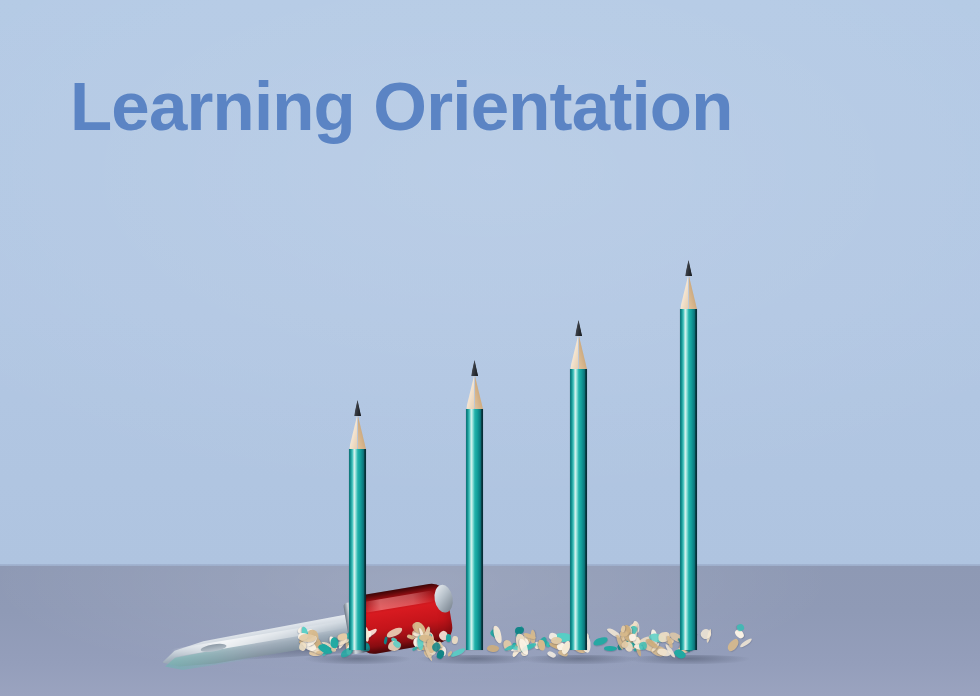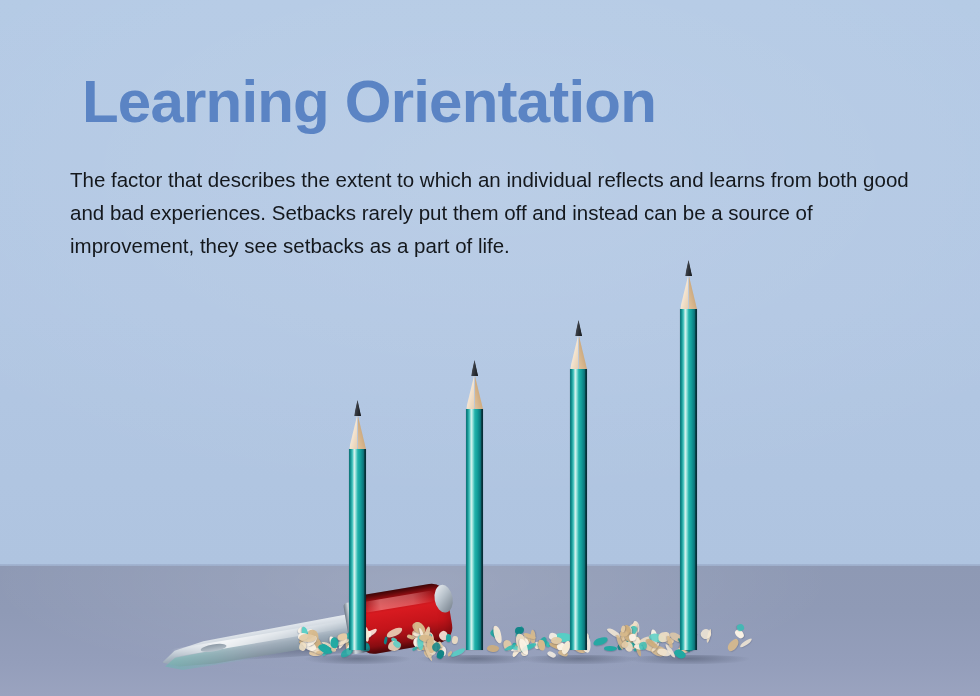--- a/index.html
+++ b/index.html
@@ -56,27 +56,26 @@
   
   .text-layer {
     position: absolute;
     left: 0; top: 0;
     width: 980px; height: 566px;
   }
   .title {
     position: absolute;
     left: 70px;
     top: 70px;
-    font-size: 60px;
+    font-size: 69px;
     font-weight: bold;
     letter-spacing: -0.8px;
     color: #5b84c4;
     line-height: 1.08;
     white-space: nowrap;
-    margin-left: 12px;
   }
   .body-copy {
     position: absolute;
     left: 70px;
     top: 163px;
     width: 840px;
     font-size: 20.5px;
     line-height: 33px;
     color: #14181d;
   }
@@ -518,16 +517,15 @@
         <div class="wood-cone" style="width: 17px; height: 35px; bottom: 341px;">
           <div class="cone-l"></div>
           <div class="cone-r"></div>
         </div>
         <div class="graphite" style="width: 7px; height: 16px; bottom: 374px; clip-path: polygon(50% 0px, 100% 100%, 0px 100%);"></div>
       </div>
     </div>
 
   <div class="text-layer">
     <div class="title">Learning Orientation</div>
-    <div class="body-copy">The factor that describes the extent to which an individual reflects and learns from both good and bad experiences. Setbacks rarely put them off and instead can be a source of improvement, they see setbacks as a part of life.</div>
   </div>
 
 </div>
 
 </body></html>

